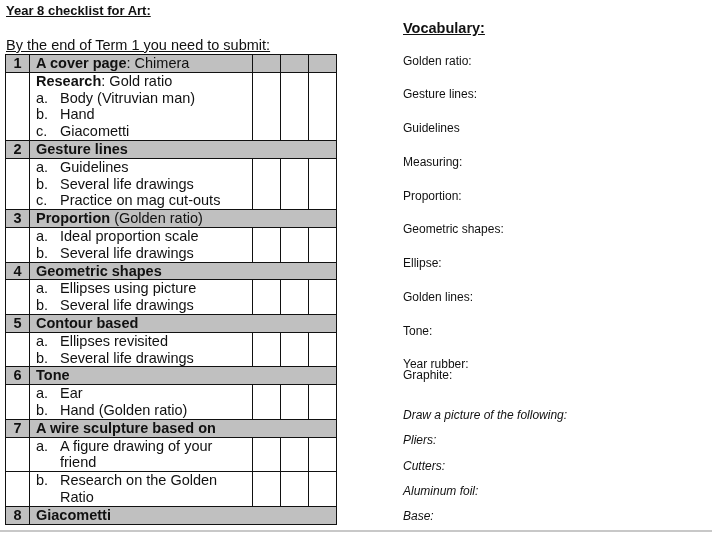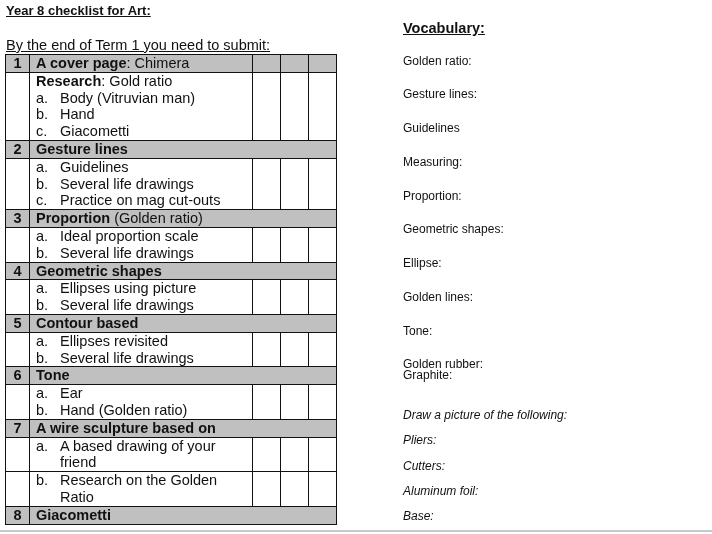--- a/index.html
+++ b/index.html
@@ -178,21 +178,21 @@
 
     <tr class="head">
       <td class="n">7</td>
       <td class="t" colspan="4"><span class="b">A wire sculpture based on</span></td>
     </tr>
     <tr>
       <td></td>
       <td class="t">
           <div class="sub">
             <span class="lt">a.</span>
-            <span>A based drawing of your friend</span>
+            <span>A figure drawing of your friend</span>
           </div>
         </td>
       <td></td>
         <td></td>
         <td></td>
     </tr>
     <tr>
       <td></td>
       <td class="t">
           <div class="sub">
@@ -215,21 +215,21 @@
 <div class="vocab vh">Vocabulary:</div>
 <div class="vocab vi" style="top:54px">Golden ratio:</div>
 <div class="vocab vi" style="top:87px">Gesture lines:</div>
 <div class="vocab vi" style="top:121px">Guidelines</div>
 <div class="vocab vi" style="top:155px">Measuring:</div>
 <div class="vocab vi" style="top:189px">Proportion:</div>
 <div class="vocab vi" style="top:222px">Geometric shapes:</div>
 <div class="vocab vi" style="top:256px">Ellipse:</div>
 <div class="vocab vi" style="top:290px">Golden lines:</div>
 <div class="vocab vi" style="top:324px">Tone:</div>
-<div class="vocab vi" style="top:357px">Golden rubber:</div>
+<div class="vocab vi" style="top:357px">Year rubber:</div>
 <div class="vocab vi" style="top:368px">Graphite:</div>
 <div class="vocab vi it" style="top:408px">Draw a picture of the following:</div>
 <div class="vocab vi it" style="top:433px">Pliers:</div>
 <div class="vocab vi it" style="top:459px">Cutters:</div>
 <div class="vocab vi it" style="top:484px">Aluminum foil:</div>
 <div class="vocab vi it" style="top:509px">Base:</div>
 
 <div class="bottom-line"></div>
 
 </body></html>

